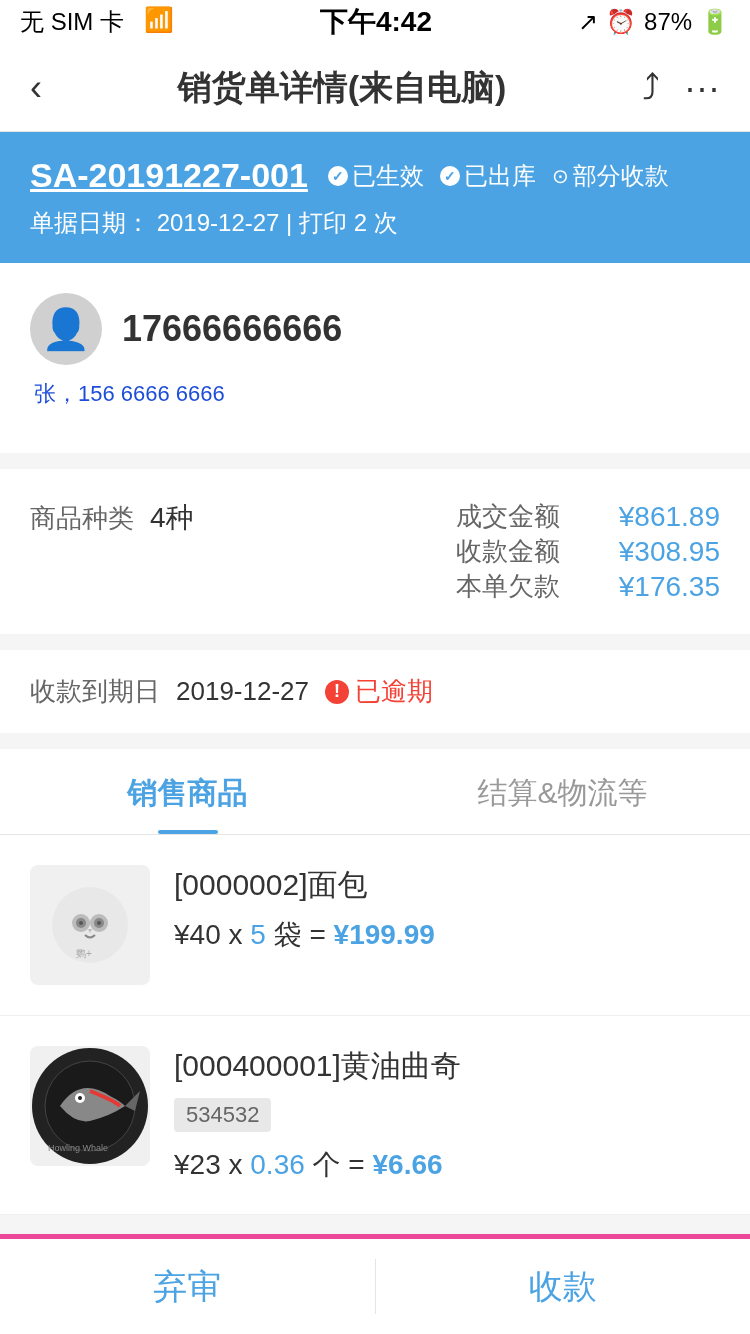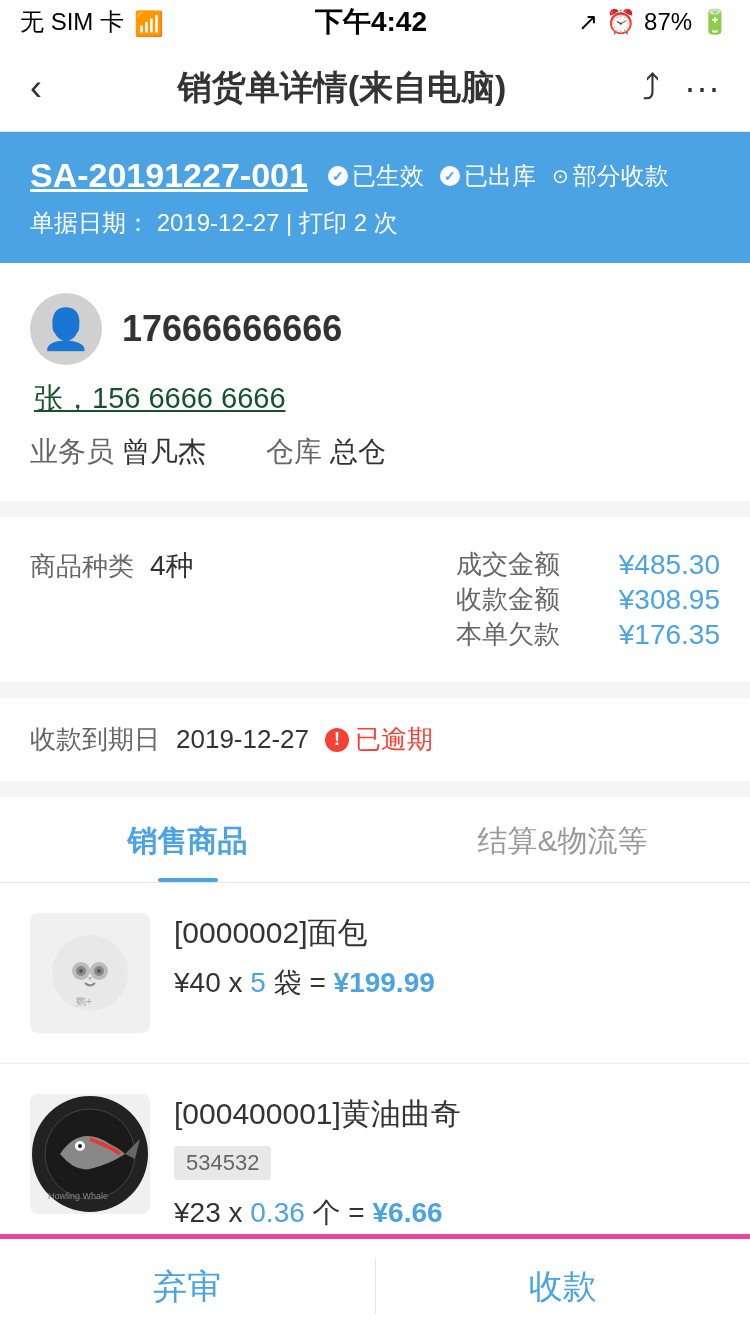--- a/index.html
+++ b/index.html
@@ -17,21 +17,21 @@
     .status-bar {
       background: #fff;
       height: 44px;
       display: flex;
       align-items: center;
       justify-content: space-between;
       padding: 0 20px;
       font-size: 24px;
       font-weight: 500;
     }
-    .status-bar-left { display: flex; align-items: flex-end; gap: 10px; }
+    .status-bar-left { display: flex; align-items: flex-start; gap: 20px; }
     .status-bar-center { font-size: 28px; font-weight: 600; }
     .status-bar-right { display: flex; align-items: center; gap: 8px; font-size: 24px; }
 
     
     .nav-bar {
       background: #fff;
       height: 88px;
       display: flex;
       align-items: center;
       justify-content: space-between;
@@ -136,25 +136,24 @@
     .avatar-icon {
       font-size: 40px;
       color: #888;
     }
     .customer-name {
       font-size: 36px;
       font-weight: 600;
       color: #333;
     }
     .customer-detail {
-      font-size: 29px;
-      color: #14532d;
+      font-size: 22px;
+      color: #1d4ed8;
       margin-bottom: 14px;
       padding-left: 4px;
-      text-decoration: underline;
     }
     .customer-meta {
       display: flex;
       align-items: center;
       gap: 60px;
       font-size: 28px;
       color: #333;
     }
     .meta-item {
       display: flex;
@@ -420,44 +419,34 @@
 </div>
 
 <div class="customer-section">
   <div class="customer-top">
     <div class="avatar">
       <span class="avatar-icon">👤</span>
     </div>
     <span class="customer-name">17666666666</span>
   </div>
   <div class="customer-detail">张，156 6666 6666</div>
-  <div class="customer-meta">
-    <div class="meta-item">
-      <span class="meta-label">业务员</span>
-      <span class="meta-value">曾凡杰</span>
-    </div>
-    <div class="meta-item">
-      <span class="meta-label">仓库</span>
-      <span class="meta-value">总仓</span>
-    </div>
-  </div>
 </div>
 
 <div class="stats-section">
   <div class="stats-row">
     <div class="stats-left">
       <div class="stats-value-row">
         <span class="stats-label">商品种类</span>
         <span class="stats-kind">4种</span>
       </div>
     </div>
     <div class="stats-right">
       <div class="stat-item">
         <span class="stat-name">成交金额</span>
-        <span class="stat-amount">¥485.30</span>
+        <span class="stat-amount">¥861.89</span>
       </div>
       <div class="stat-item">
         <span class="stat-name">收款金额</span>
         <span class="stat-amount">¥308.95</span>
       </div>
       <div class="stat-item">
         <span class="stat-name">本单欠款</span>
         <span class="stat-amount">¥176.35</span>
       </div>
     </div>

